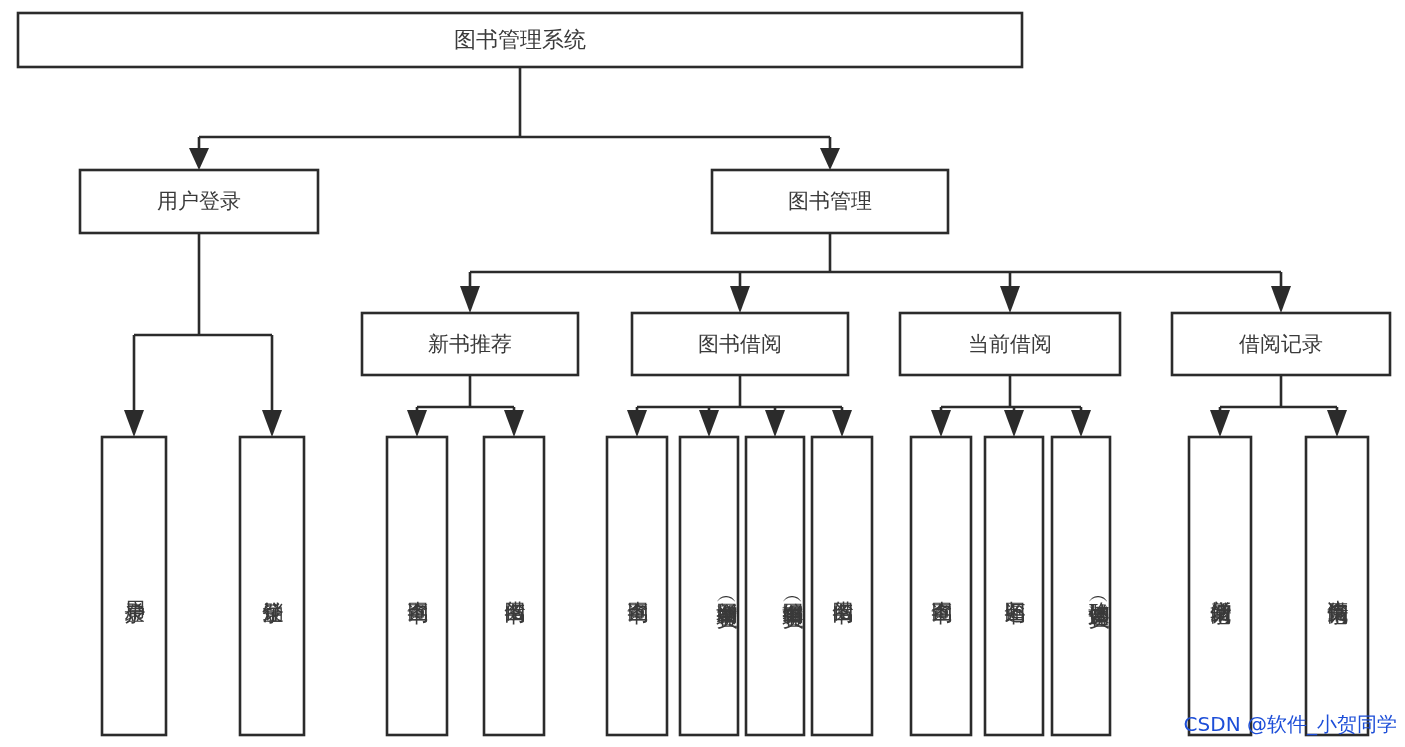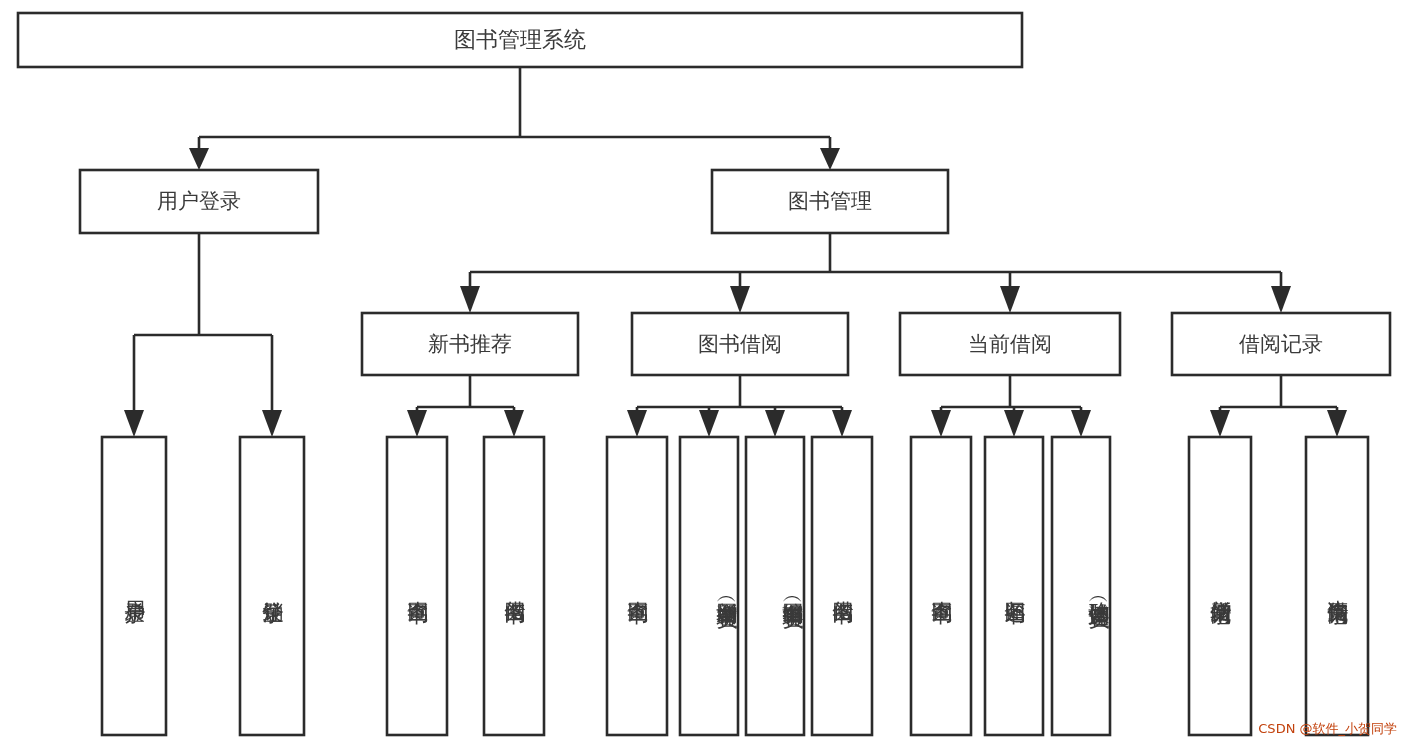--- a/index.html
+++ b/index.html
@@ -69,22 +69,22 @@
     white-space: nowrap;
     text-align: center;
     pointer-events: none;
     user-select: none;
   }
   .watermark {
     position: absolute;
     right: 8px;
     bottom: 4px;
     font-family: "DejaVu Sans", "Liberation Sans", sans-serif;
-    font-size: 13px;
-    color: #c2410c;
+    font-size: 20px;
+    color: #1d4ed8;
     white-space: nowrap;
     user-select: none;
   }
 </style>
 </head>
 <body>
 
 <div id="diagram-root">
 
   <svg class="flow" viewBox="0 0 1405 747">

